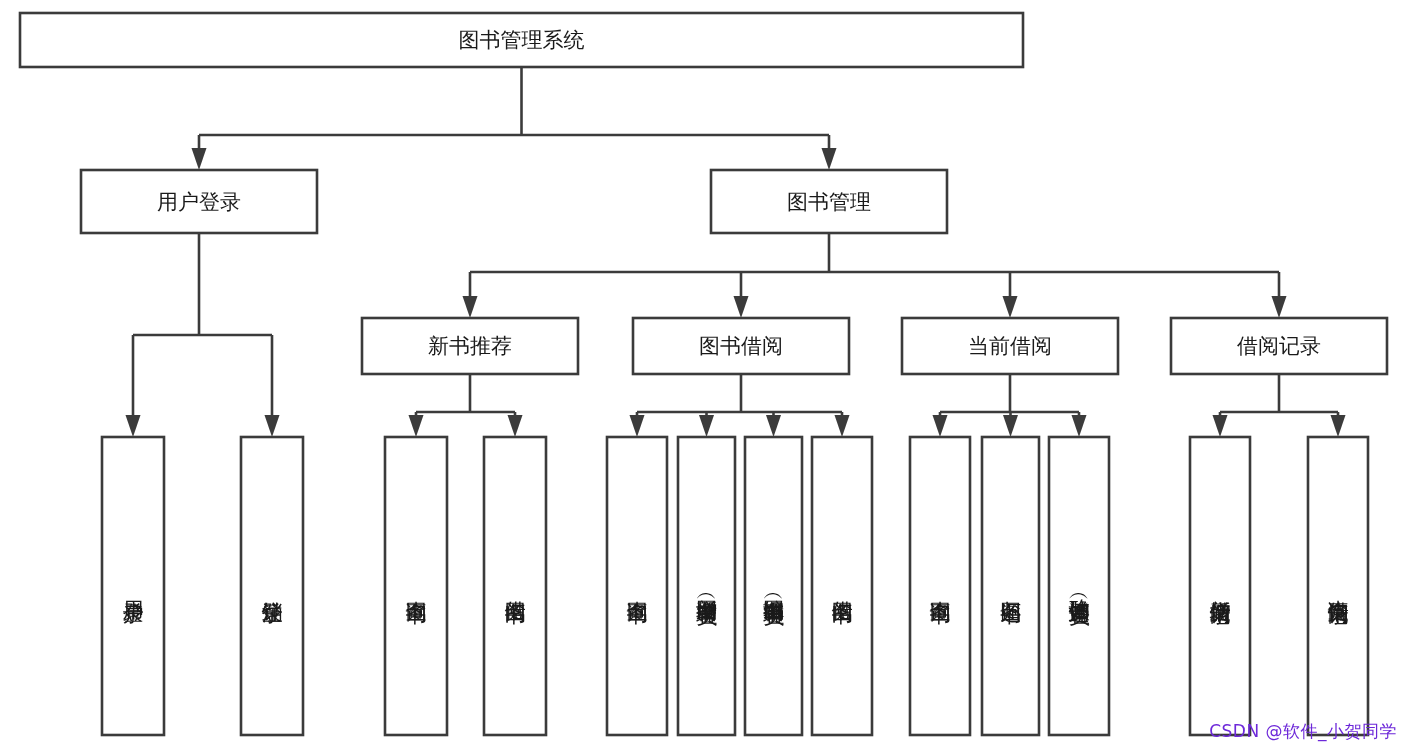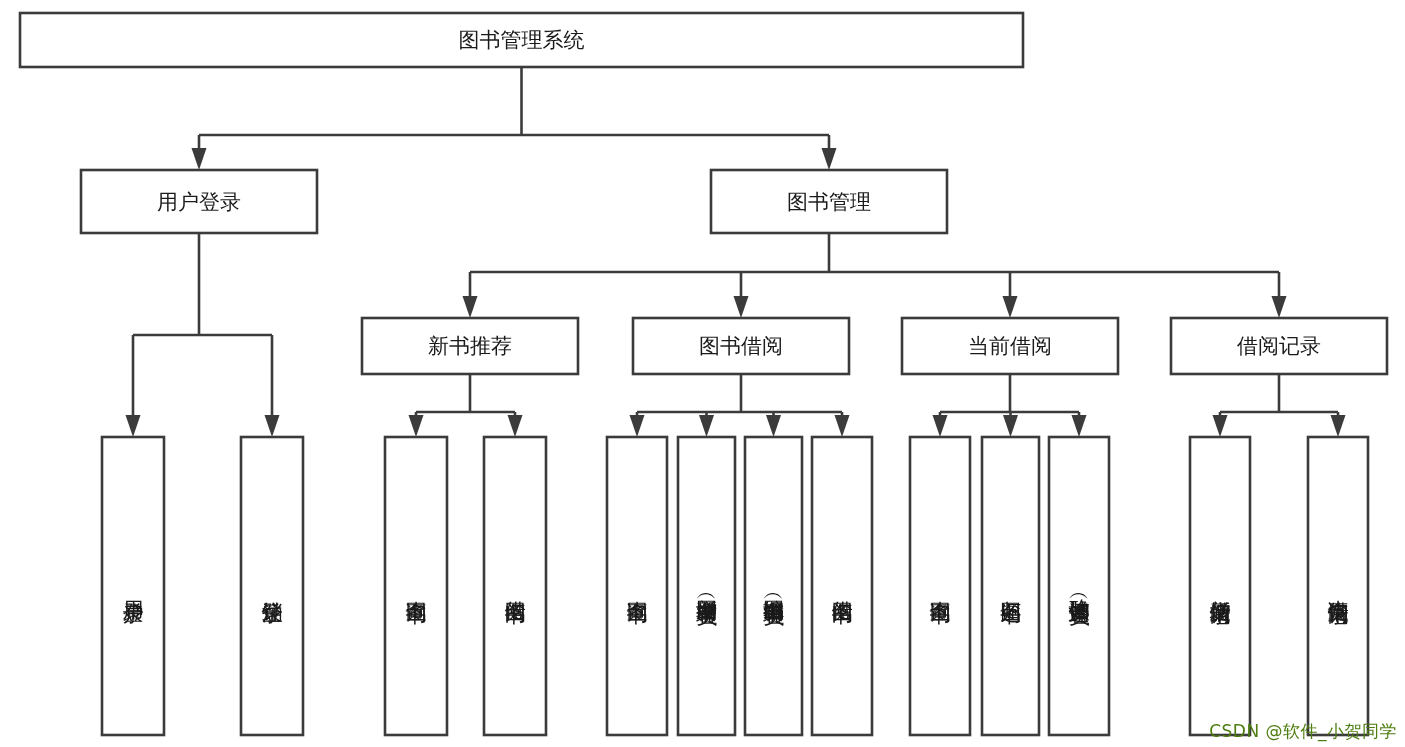--- a/index.html
+++ b/index.html
@@ -63,21 +63,21 @@
     letter-spacing: 1px;
     white-space: nowrap;
     pointer-events: none;
   }
   .watermark {
     position: absolute;
     right: 8px;
     bottom: 4px;
     font-family: "DejaVu Sans", "Liberation Sans", sans-serif;
     font-size: 17px;
-    color: #4d7c0f;
+    color: #6d28d9;
     letter-spacing: 0.5px;
     user-select: none;
   }
 </style>
 </head>
 <body>
 
 <div id="diagram-root">
 
   <svg id="tree-svg" viewBox="0 0 1405 747">

